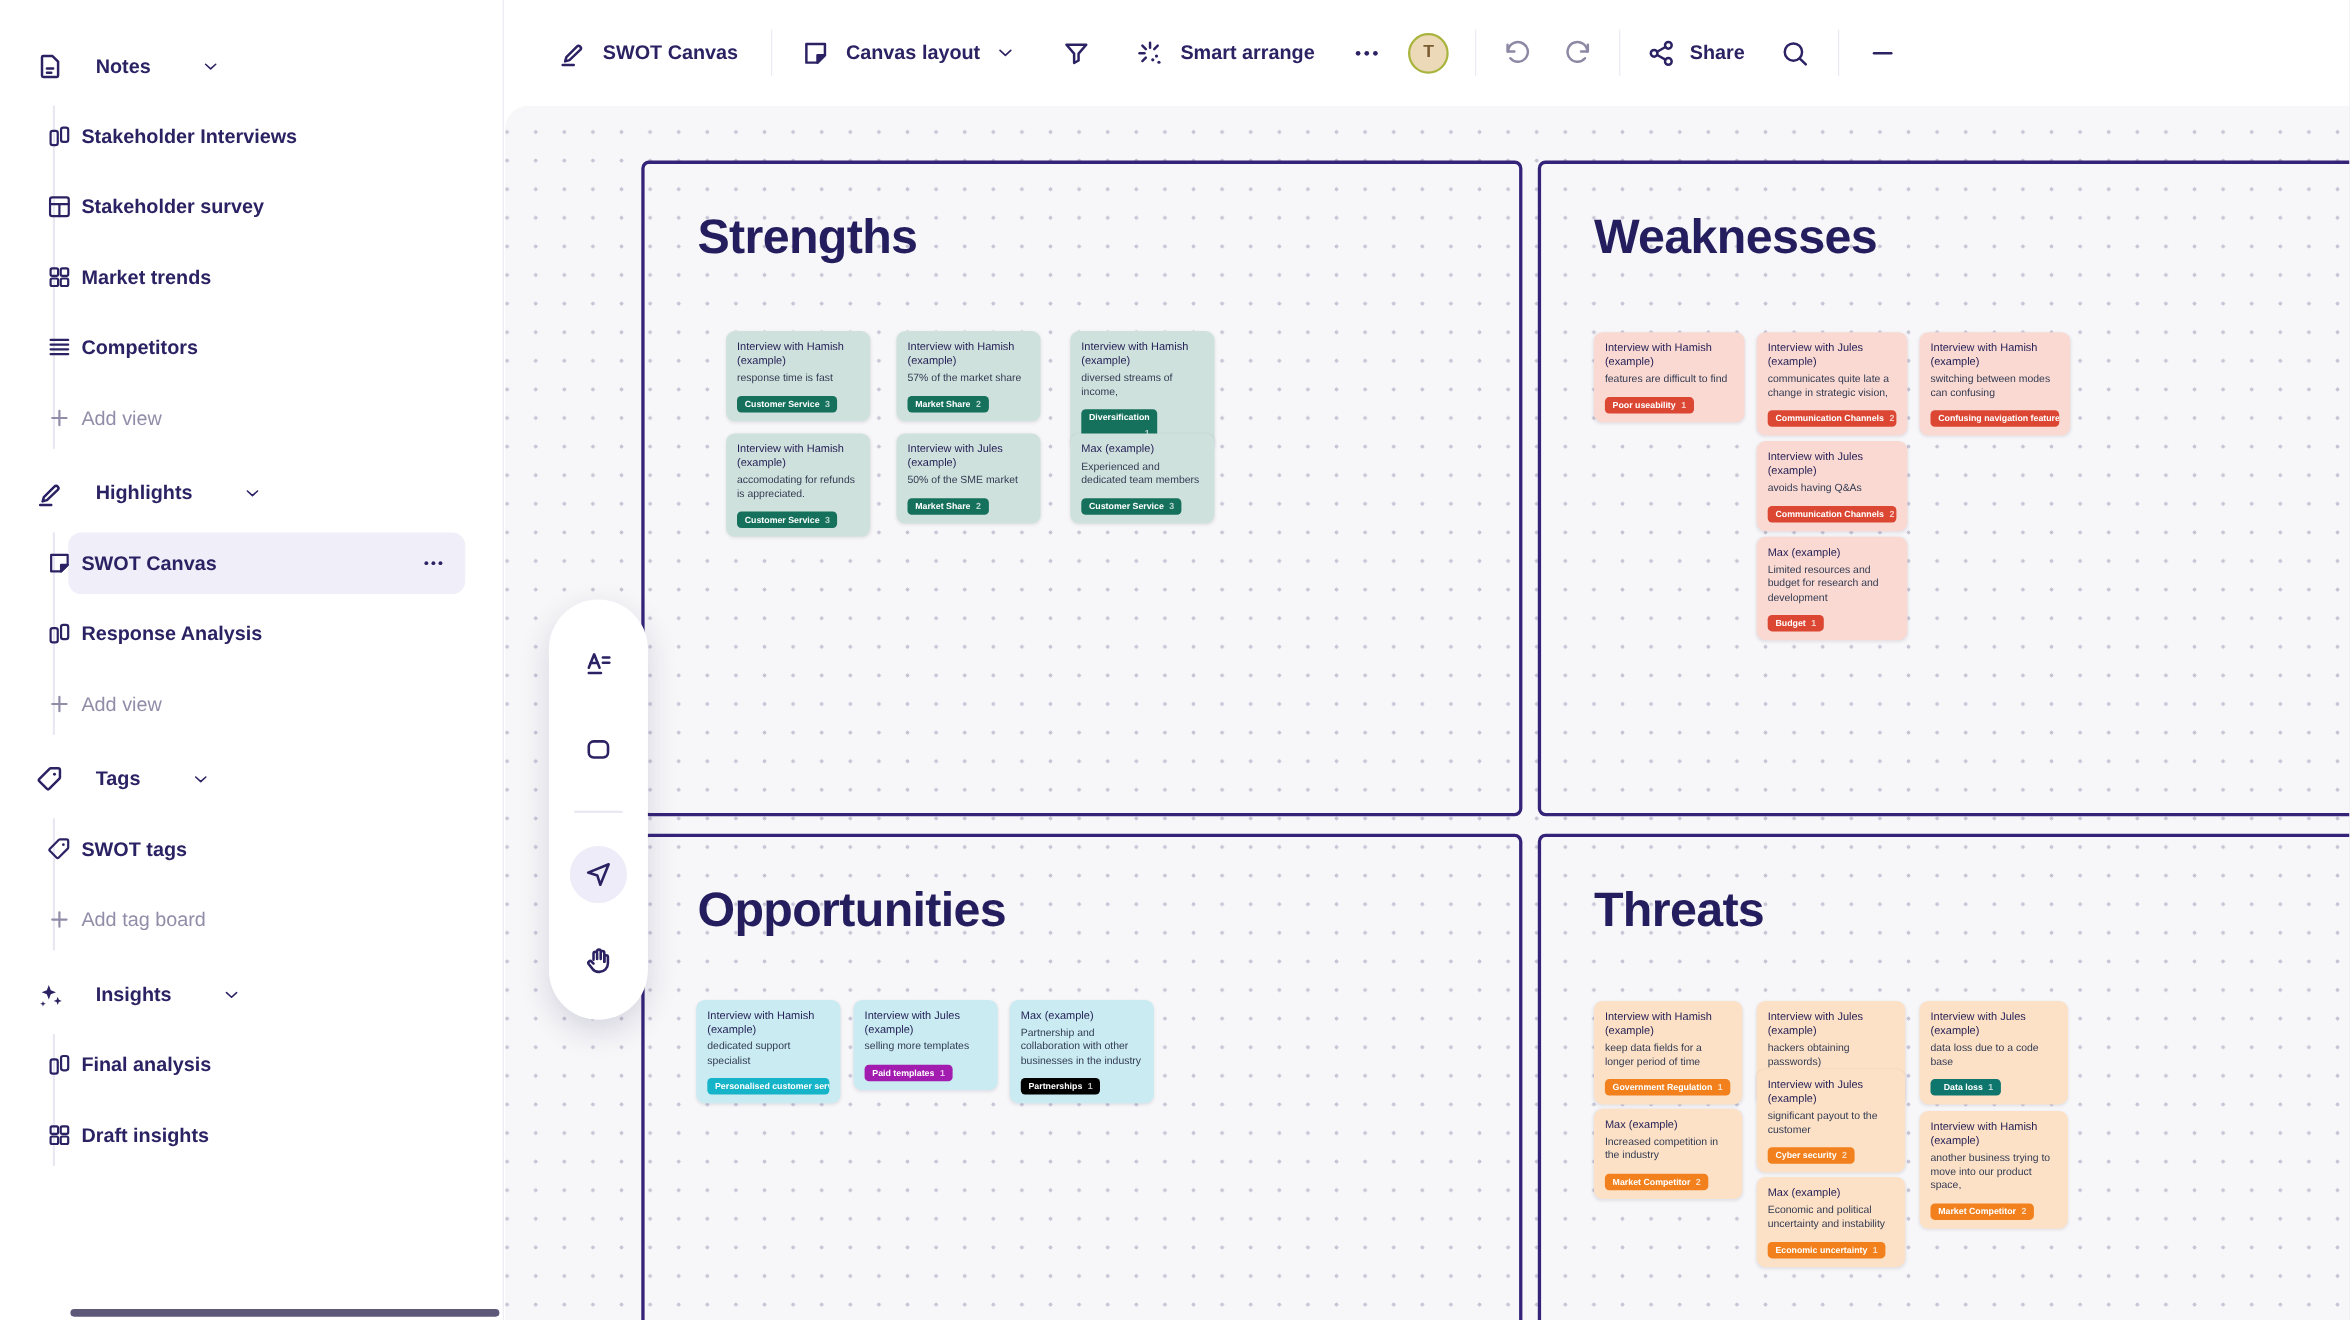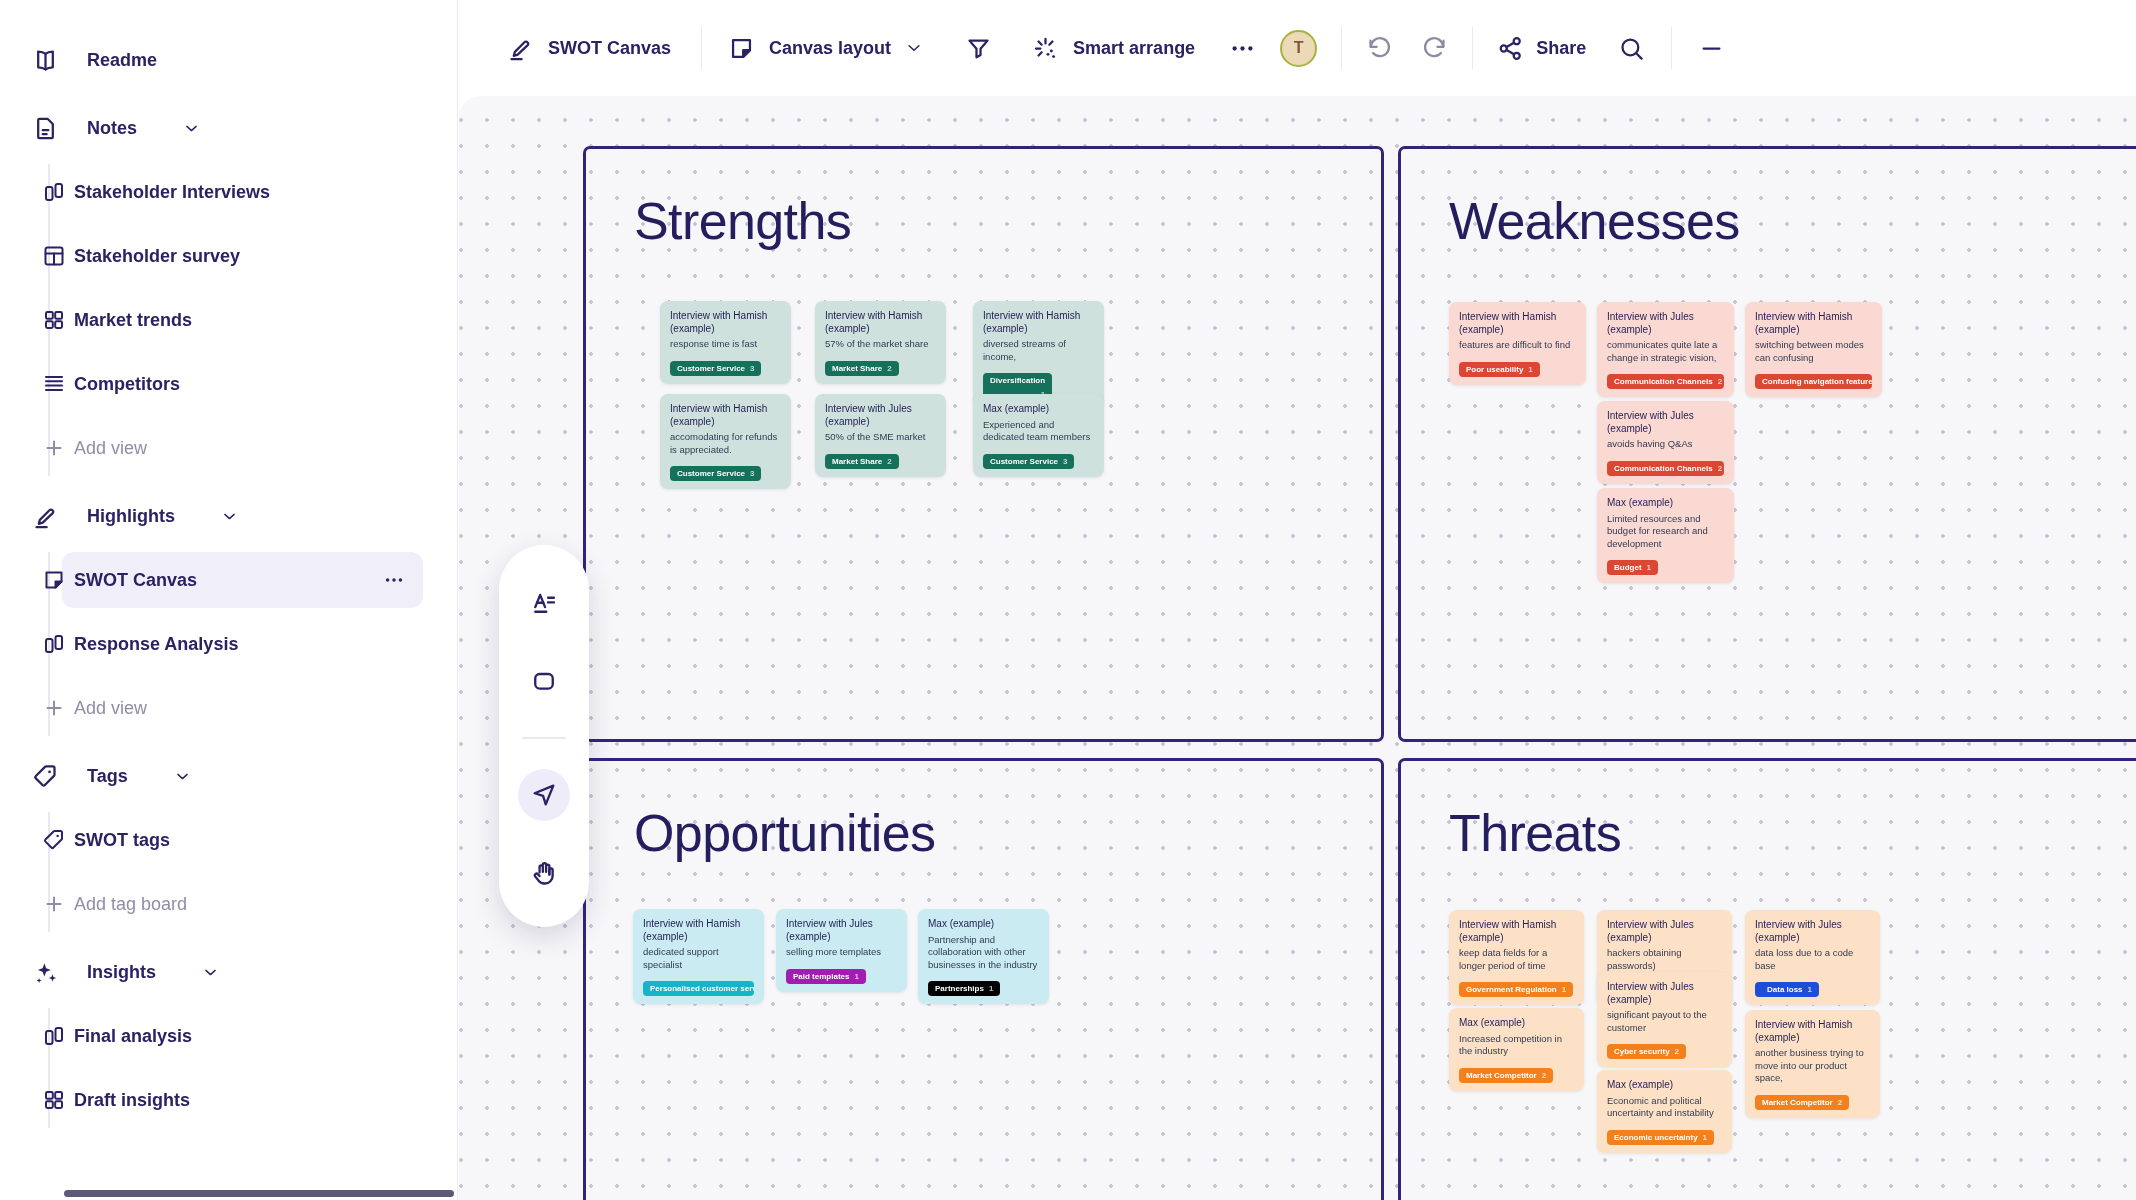--- a/index.html
+++ b/index.html
@@ -52,21 +52,21 @@
   .avatar{width:37px;height:37px;border-radius:50%;background:var(--avatar-bg,#ecd9b7);
           border:2.5px solid var(--avatar-ring,#a8b43c);color:#7a5c33;font-weight:700;font-size:16px;
           display:flex;align-items:center;justify-content:center;box-sizing:border-box;cursor:pointer;}
 
   
   .canvas{position:absolute;left:459px;top:96px;right:0;bottom:0;overflow:hidden;
           border-top-left-radius:22px;background-color:var(--canvas-bg,#f7f7f9);
           background-image:radial-gradient(circle,var(--dot,#c7c5d6) 1.7px,transparent 1.9px);
           background-size:26px 26px;background-position:15px 11px;}
   .quadrant{position:absolute;border:3.5px solid var(--qborder,#352379);border-radius:7px;box-sizing:border-box;}
-  .q-title{position:absolute;left:48px;top:42px;margin:0;font-size:52px;font-weight:400;
+  .q-title{position:absolute;left:48px;top:42px;margin:0;font-size:44px;font-weight:700;
            letter-spacing:-.6px;color:var(--qtitle,#241d5e);}
   .note-card{position:absolute;border-radius:8px;padding:9px 10px 8px;box-sizing:border-box;
            box-shadow:0 1px 3px rgba(30,27,75,.10);cursor:grab;}
   .note-title{font-size:10px;font-weight:400;color:#221d54;line-height:12.5px;margin-bottom:3px;}
   .note-body{font-size:9.5px;color:#323a52;line-height:12.5px;margin-bottom:6px;}
   .note-tag{display:inline-flex;align-items:flex-end;gap:5px;border-radius:4px;padding:3px 7px;
            color:#fff;font-size:8px;font-weight:700;white-space:nowrap;max-width:100%;overflow:hidden;box-sizing:border-box;}
   .tag-count{opacity:.72;font-weight:600;}
 
   
@@ -79,29 +79,20 @@
   .tool-btn.active{background:#eeecf8;}
   .tool-div{width:44px;height:1.5px;background:#e9e7f1;margin:4px 0;}
 </style>
 </head>
 <body>
 
 <div class="app">
 
   <nav class="sidebar">
     <div class="s-nav" id="s-nav">
-        <div class="s-row top">
-          <span class="ic">
-            <svg viewBox="0 0 24 24" fill="none" stroke="currentColor" stroke-width="2" stroke-linecap="round" stroke-linejoin="round">
-              <path d="M12 6c-1.6-1.4-3.6-2-6.5-2v14c2.9 0 4.9.6 6.5 2 1.6-1.4 3.6-2 6.5-2V4c-2.9 0-4.9.6-6.5 2z"></path>
-              <path d="M12 6v14"></path>
-            </svg>
-          </span>
-          <span class="s-label">Readme</span>
-        </div>
         <div class="s-row top">
           <span class="ic">
             <svg viewBox="0 0 24 24" fill="none" stroke="currentColor" stroke-width="2" stroke-linecap="round" stroke-linejoin="round">
               <path d="M6.5 3.5h7.5l4.5 4.5v11.5a1 1 0 0 1-1 1h-11a1 1 0 0 1-1-1V4.5a1 1 0 0 1 1-1z"></path>
               <path d="M9.5 13.5h5"></path>
               <path d="M9.5 17h3.5"></path>
             </svg>
           </span>
           <span class="s-label">Notes</span>
           <span class="chev">
@@ -461,21 +452,21 @@
             <span class="tag-count">2</span>
           </span></div>
         <div class="note-card" style="left: 1138px; top: 876px; width: 135px; background: rgb(252, 225, 198);"><div class="note-title">Interview with Jules (example)</div><div class="note-body">significant payout to the customer</div><span class="note-tag" style="background: rgb(242, 128, 29);">
             <span>Cyber security</span>
             <span class="tag-count">2</span>
           </span></div>
         <div class="note-card" style="left: 1138px; top: 974px; width: 135px; background: rgb(252, 225, 198);"><div class="note-title">Max (example)</div><div class="note-body">Economic and political uncertainty and instability</div><span class="note-tag" style="background: rgb(242, 128, 29);">
             <span>Economic uncertainty</span>
             <span class="tag-count">1</span>
           </span></div>
-        <div class="note-card" style="left: 1286px; top: 814px; width: 135px; background: rgb(252, 225, 198);"><div class="note-title">Interview with Jules (example)</div><div class="note-body">data loss due to a code base</div><span class="note-tag" style="background: #1d4ed8; padding-left: 12px;">
+        <div class="note-card" style="left: 1286px; top: 814px; width: 135px; background: rgb(252, 225, 198);"><div class="note-title">Interview with Jules (example)</div><div class="note-body">data loss due to a code base</div><span class="note-tag" style="background: #0f766e; padding-left: 12px;">
             <span>Data loss</span>
             <span class="tag-count">1</span>
           </span></div>
         <div class="note-card" style="left: 1286px; top: 914px; width: 135px; background: rgb(252, 225, 198);"><div class="note-title">Interview with Hamish (example)</div><div class="note-body">another business trying to move into our product space,</div><span class="note-tag" style="background: rgb(242, 128, 29);">
             <span>Market Competitor</span>
             <span class="tag-count">2</span>
           </span></div>
       </div>
     <div class="tool-pill" id="tool-pill">
         <div class="tool-btn">

